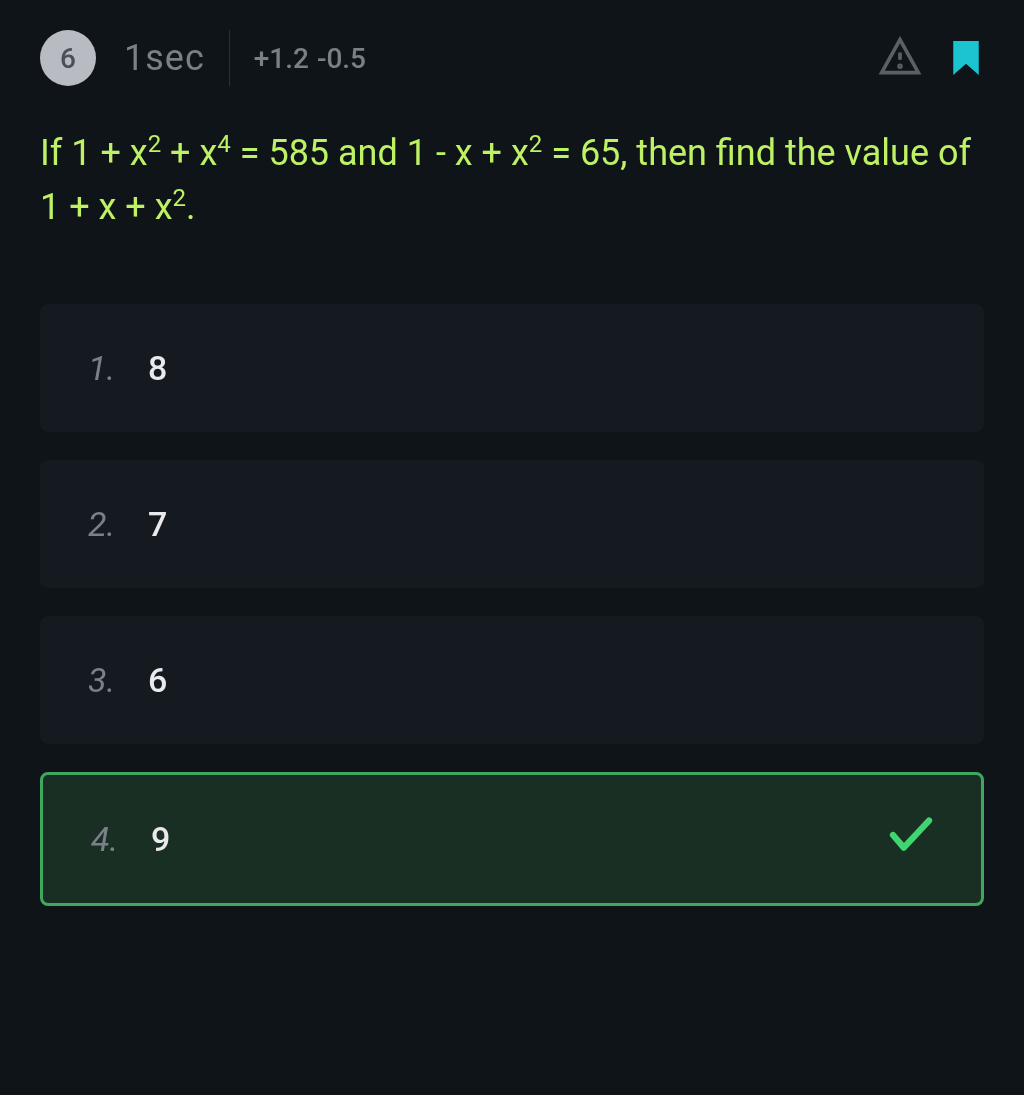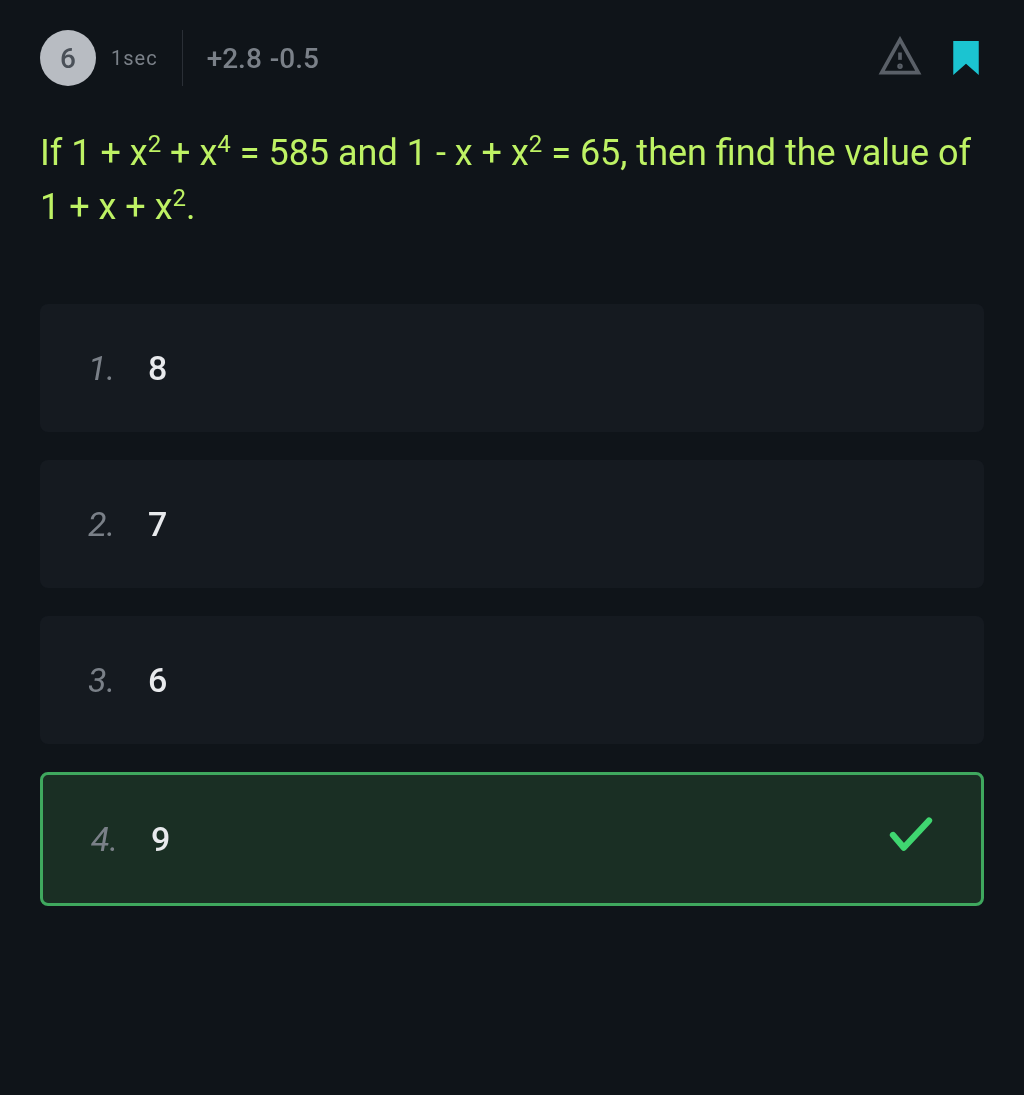--- a/index.html
+++ b/index.html
@@ -25,23 +25,23 @@
       background-color: #b8bcc2;
       border-radius: 50%;
       display: flex;
       align-items: center;
       justify-content: center;
       color: #4a5058;
       font-size: 28px;
       font-weight: 500;
     }
     .time-label {
-      margin-left: 15px;
+      margin-left: 28px;
       color: #7a8088;
-      font-size: 20px;
+      font-size: 36px;
       letter-spacing: 1px;
     }
     .divider {
       width: 1px;
       height: 56px;
       background-color: #2a2f36;
       margin: 0 24px;
     }
     .score-positive {
       color: #7a8088;
@@ -128,21 +128,21 @@
   </style>
 </head>
 <body>
 
 <div class="header">
   <div class="question-number">
     <span>6</span>
   </div>
   <span class="time-label">1sec</span>
   <div class="divider"></div>
-  <span class="score-positive">+2.8</span>
+  <span class="score-positive">+1.2</span>
   <span class="score-negative">-0.5</span>
   <div class="spacer"></div>
   <div class="warning-icon">
     <svg viewBox="0 0 24 24" fill="none" stroke="#5a6068" stroke-width="2">
       <path d="M12 2 L22 20 L2 20 Z"></path>
       <line x1="12" y1="9" x2="12" y2="13"></line>
       <circle cx="12" cy="16.5" r="0.5" fill="#5a6068"></circle>
     </svg>
   </div>
   <div class="bookmark-icon">

